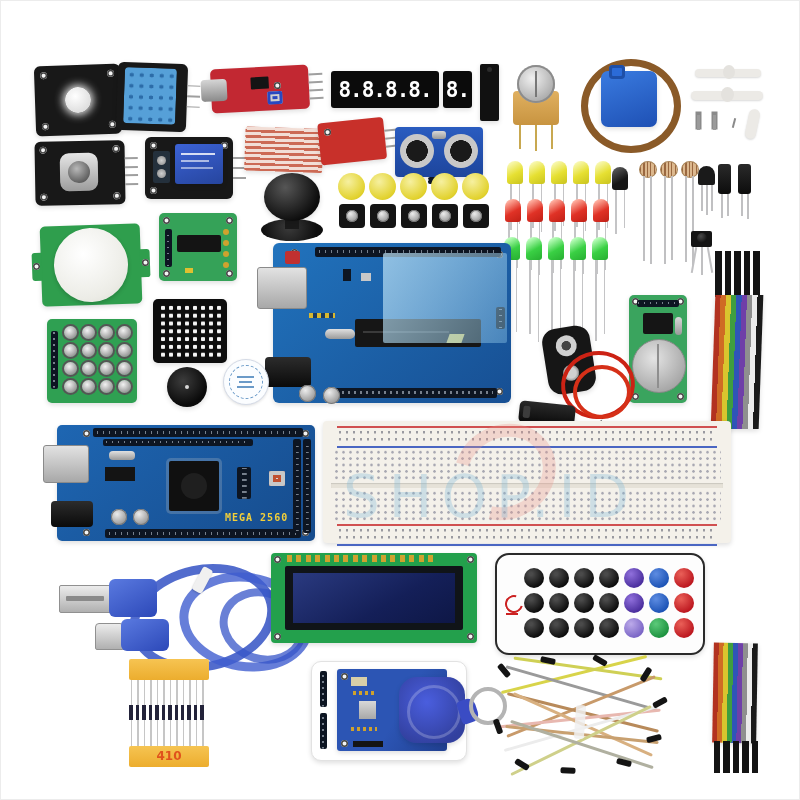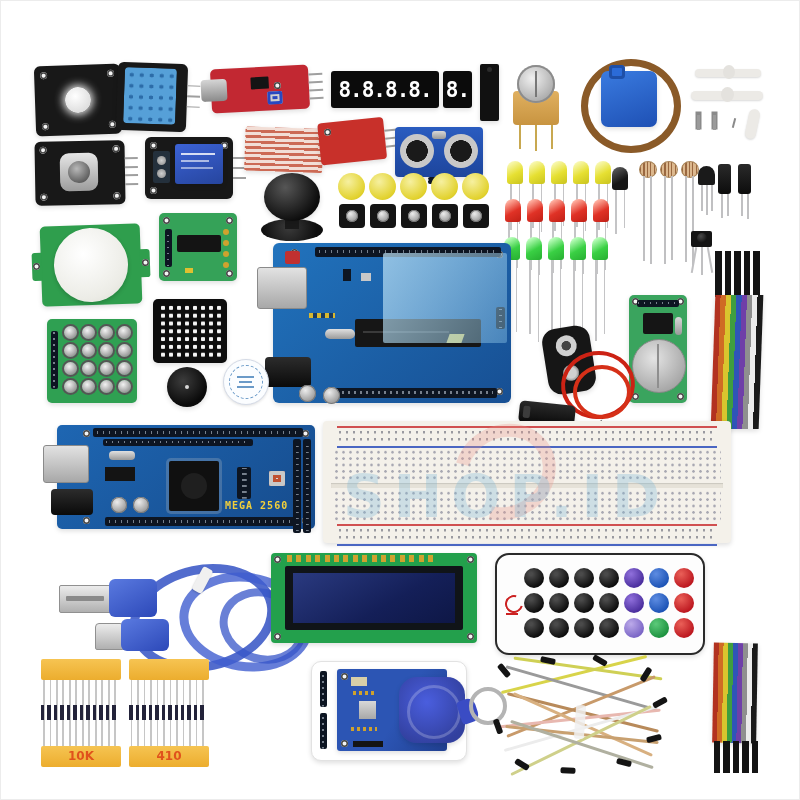--- a/index.html
+++ b/index.html
@@ -27,21 +27,21 @@
        background-image:repeating-linear-gradient(0deg,rgba(205,215,228,.55) 0 1.5px,transparent 1.5px 6px);
        background-size:34% 96%;background-position:center;background-repeat:no-repeat}
   .cap{border-radius:50%;background:radial-gradient(circle at 38% 32%,#ececec,#9a9a9a 72%);box-shadow:inset 0 0 0 1px #777}
   .kb{width:20px;height:20px;border-radius:50%;background:radial-gradient(circle at 35% 30%,#4a4a4a 8%,#0d0d0d 72%)}
   .kb.pu{background:radial-gradient(circle at 35% 30%,#9070dc,#4b2f9e 72%)}
   .kb.bl{background:radial-gradient(circle at 35% 30%,#5d8ce2,#1e54b6 72%)}
   .kb.re{background:radial-gradient(circle at 35% 30%,#ea6058,#bd1820 72%)}
   .kb.gr{background:radial-gradient(circle at 35% 30%,#5cca7a,#1e9340 72%)}
   .kb.la{background:radial-gradient(circle at 35% 30%,#bcaaea,#7b66c6 72%)}
   .kpb{width:13px;height:13px;border-radius:50%;background:radial-gradient(circle at 40% 35%,#f2f2f2,#969696 72%);box-shadow:0 0 0 2px #555}
-  .wm{color:rgba(125,185,215,.32);font-weight:bold;pointer-events:none}
+  .wm{color:rgba(125,185,215,.32);font-weight:normal;pointer-events:none}
   .wire{height:2.6px;border-radius:2px;transform-origin:center}
   .tip{width:6px;height:15px;background:#141414;border-radius:2px}
   .ribbon{background:linear-gradient(90deg,#b23220 0 11%,#cf6b24 11% 22%,#d9c52e 22% 33%,#3f9e3f 33% 44%,#2f55b8 44% 55%,#6f3fa8 55% 66%,#8f8f8f 66% 77%,#ececec 77% 88%,#1a1a1a 88% 100%)}
   .tips{background:repeating-linear-gradient(90deg,#141414 0 6.5px,transparent 6.5px 9.5px)}
 </style>
 </head>
 <body>
 
 <div id="stage">
 
@@ -412,21 +412,21 @@
     <span class="p" style="left:56px;top:42px;width:50px;height:46px;border:4.5px solid #d63018;border-radius:50%"></span>
     <span class="p" style="left:30px;top:78px;width:56px;height:22px;border-bottom:4px solid #111;border-radius:50%;transform:rotate(8deg)"></span>
     <span class="p sh" style="left:2px;top:80px;width:56px;height:22px;background:linear-gradient(#2a2a2a,#0a0a0a);border-radius:5px;transform:rotate(6deg)">
       <i class="p" style="left:4px;top:5px;width:7px;height:12px;background:#3c3c3c;border-radius:2px"></i>
     </span>
   </div>
 
   <span class="p tips" style="left:714px;top:250px;width:46px;height:46px"></span>
   <span class="p ribbon sh" style="left:712px;top:294px;width:48px;height:134px;transform:skewX(-2deg)"></span>
 
-  <div class="p sh" style="left:56px;top:424px;width:258px;height:104px;background:linear-gradient(140deg,#1e66b2,#164b8c);border-radius:5px">
+  <div class="p sh" style="left:56px;top:424px;width:258px;height:116px;background:linear-gradient(140deg,#1e66b2,#164b8c);border-radius:5px">
     <span class="p hole" style="left:26px;top:5px"></span>
       <span class="p hole" style="right:6px;top:5px"></span>
     <span class="p hole" style="left:26px;bottom:5px"></span>
       <span class="p hole" style="right:6px;bottom:5px"></span>
     <span class="p hdr" style="left:36px;top:3px;width:210px;height:9px"></span>
     <span class="p hdr" style="left:46px;top:14px;width:150px;height:7px"></span>
     <span class="p hdr" style="left:48px;bottom:3px;width:196px;height:9px"></span>
     <span class="p hdrv" style="right:4px;top:14px;width:8px;height:94px"></span>
     <span class="p hdrv" style="right:14px;top:14px;width:8px;height:94px"></span>
     <span class="p" style="left:-14px;top:20px;width:44px;height:36px;background:linear-gradient(#e2e2e2,#a8a8a8);border:1px solid #8a8a8a;border-radius:3px"></span>
@@ -506,26 +506,20 @@
         <b class="kb"></b>
         <b class="kb"></b>
         <b class="kb"></b>
         <b class="kb la"></b>
         <b class="kb gr"></b>
         <b class="kb re"></b>
     </div>
   </div>
 
   <div class="p" style="left:40px;top:658px;width:256px;height:112px">
-    <div class="p" style="left:0;top:0;width:80px;height:112px">
-      <span class="p" style="left:0;top:0;width:80px;height:21px;background:linear-gradient(#f6c452,#ecad2e);border-radius:2px"></span>
-      <span class="p" style="left:2px;top:21px;width:76px;height:66px;background:repeating-linear-gradient(90deg,#c6c6c6 0 1.5px,transparent 1.5px 6.5px)"></span>
-      <span class="p" style="left:0;top:46px;width:78px;height:15px;background:repeating-linear-gradient(90deg,#23233a 0 3.5px,transparent 3.5px 6.5px)"></span>
-      <span class="p" style="left:0;top:87px;width:80px;height:21px;background:linear-gradient(#f6c452,#ecad2e);border-radius:2px;text-align:center;font-weight:bold;font-size:12px;color:#e0521c;line-height:21px">10K</span>
-    </div>
     <div class="p" style="left:88px;top:0;width:80px;height:112px">
       <span class="p" style="left:0;top:0;width:80px;height:21px;background:linear-gradient(#f6c452,#ecad2e);border-radius:2px"></span>
       <span class="p" style="left:2px;top:21px;width:76px;height:66px;background:repeating-linear-gradient(90deg,#c6c6c6 0 1.5px,transparent 1.5px 6.5px)"></span>
       <span class="p" style="left:0;top:46px;width:78px;height:15px;background:repeating-linear-gradient(90deg,#23233a 0 3.5px,transparent 3.5px 6.5px)"></span>
       <span class="p" style="left:0;top:87px;width:80px;height:21px;background:linear-gradient(#f6c452,#ecad2e);border-radius:2px;text-align:center;font-weight:bold;font-size:12px;color:#e0521c;line-height:21px">410</span>
     </div>
   </div>
 
   <div class="p" style="left:310px;top:658px;width:186px;height:102px">
     <span class="p sh" style="left:0;top:2px;width:154px;height:98px;background:#fff;border:1px solid #e2e2e2;border-radius:10px"></span>

